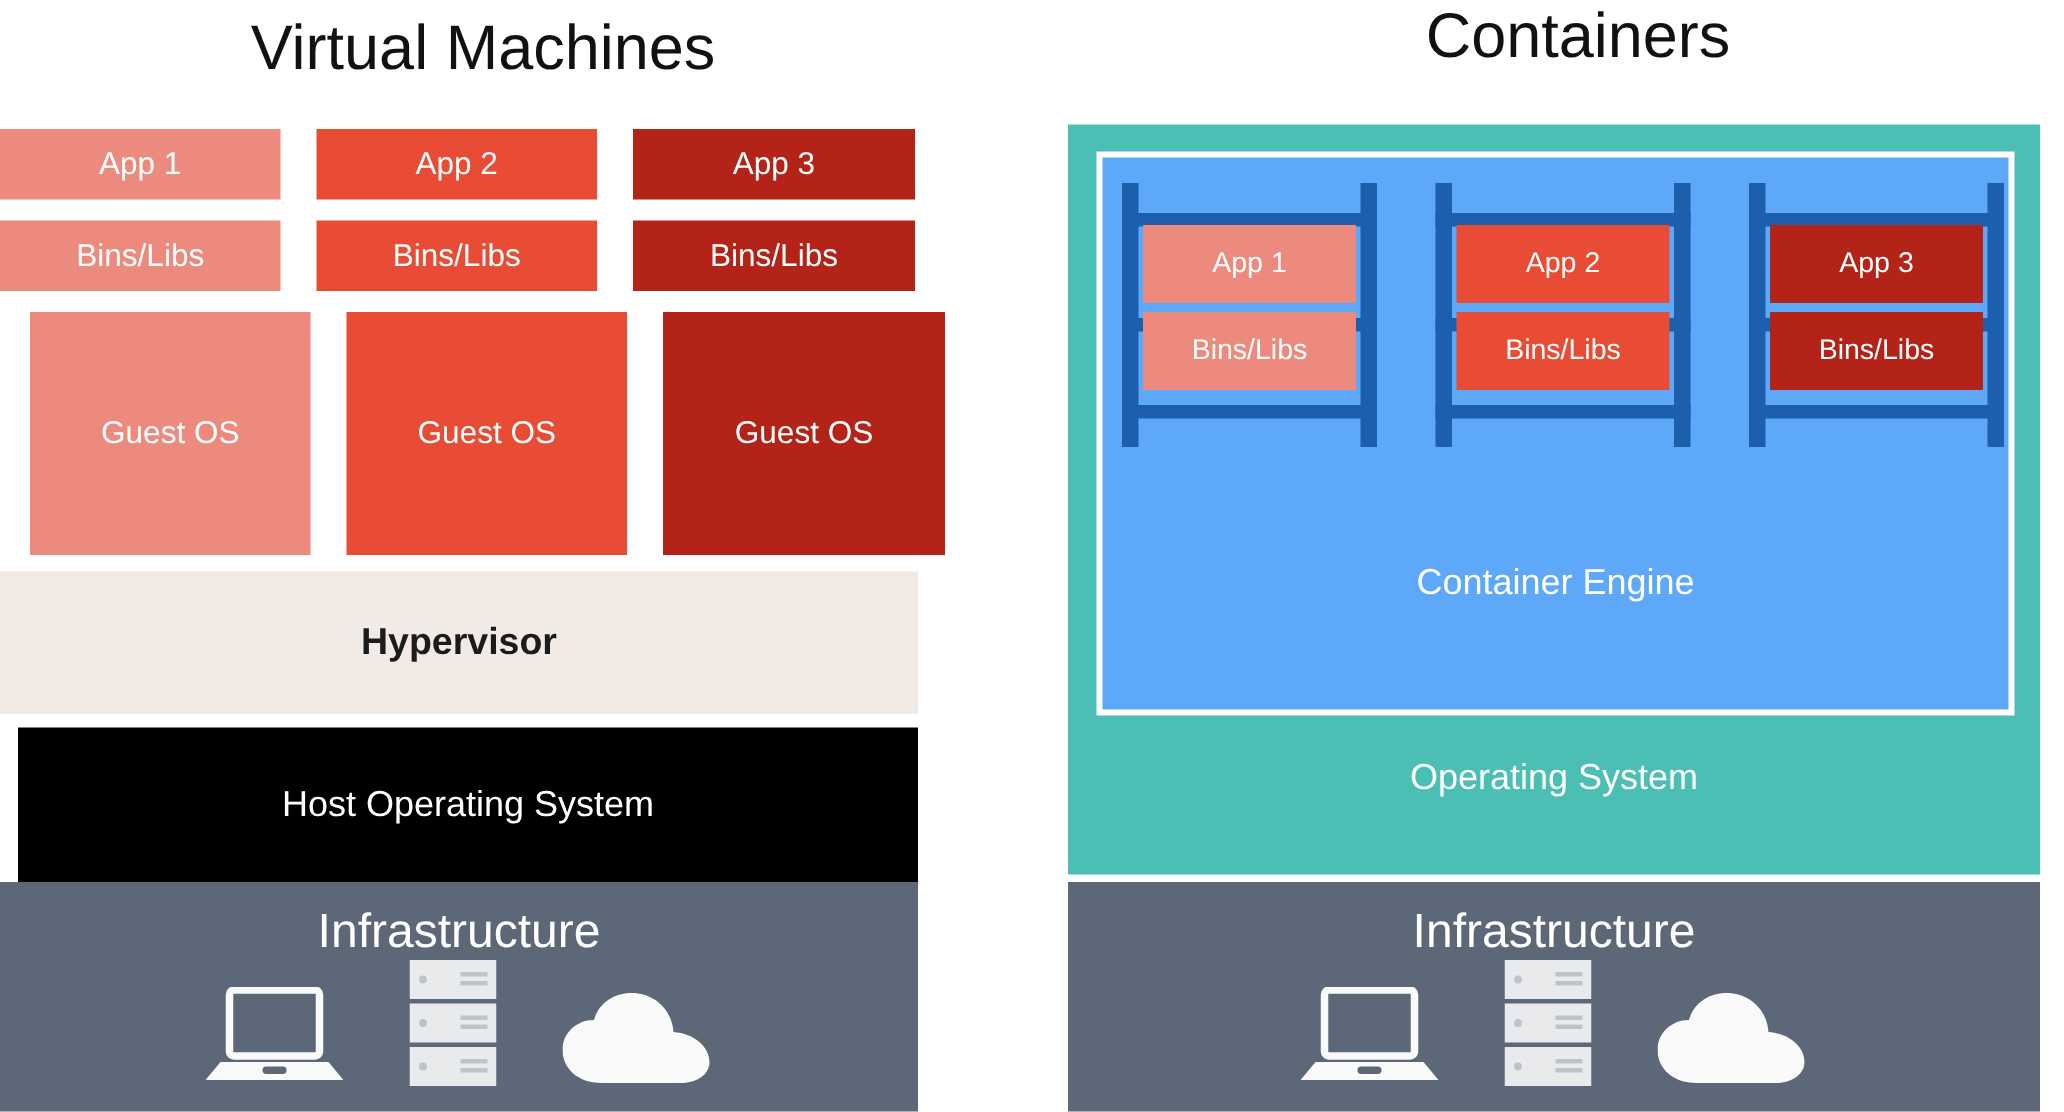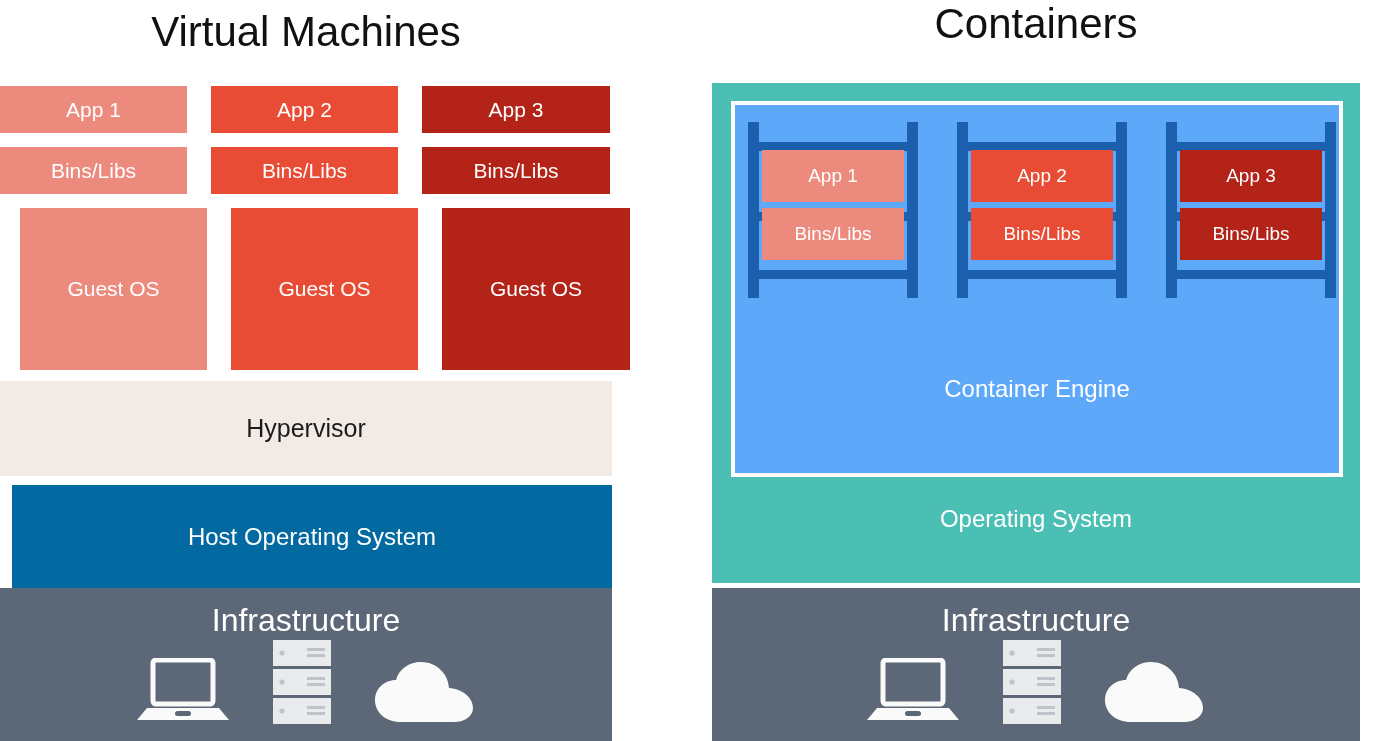--- a/index.html
+++ b/index.html
@@ -12,20 +12,21 @@
   .stage{position:relative;width:1376px;height:741px;}
 
   .title{
     position:absolute;
     font-size:42px;
     color:#111111;
     font-weight:400;
     text-align:center;
     letter-spacing:0px;
     white-space:nowrap;
+    padding-left:16px;
   }
   #title-vm{left:0;top:8px;width:612px;}
   #title-ct{left:712px;top:0;width:648px;}
 
   .box{
     position:absolute;
     box-sizing:border-box;
     display:flex;
     align-items:center;
     justify-content:center;
@@ -35,25 +36,25 @@
     text-align:center;
   }
 
   
   .vm-col-app   { height:47px; }
   .vm-col-bins  { height:47px; }
   .vm-col-guest { height:162px;margin-left:20px; }
 
   .hypervisor{
     left:0;top:381px;width:612px;height:95px;
-    background:#F2EAE4;color:#1b1b1b;font-size:25px;
+    background:#F2EAE4;color:#1b1b1b;font-size:25px;font-weight:bold;
   }
   .host-os{
     left:12px;top:485px;width:600px;height:104px;
-    background:#0369a1;color:#ffffff;font-size:24px;
+    background:#000000;color:#ffffff;font-size:24px;
   }
 
   .infra{
     position:absolute;
     background:#5C6878;
   }
   .infra-label{
     position:absolute;
     left:0;width:100%;
     text-align:center;

